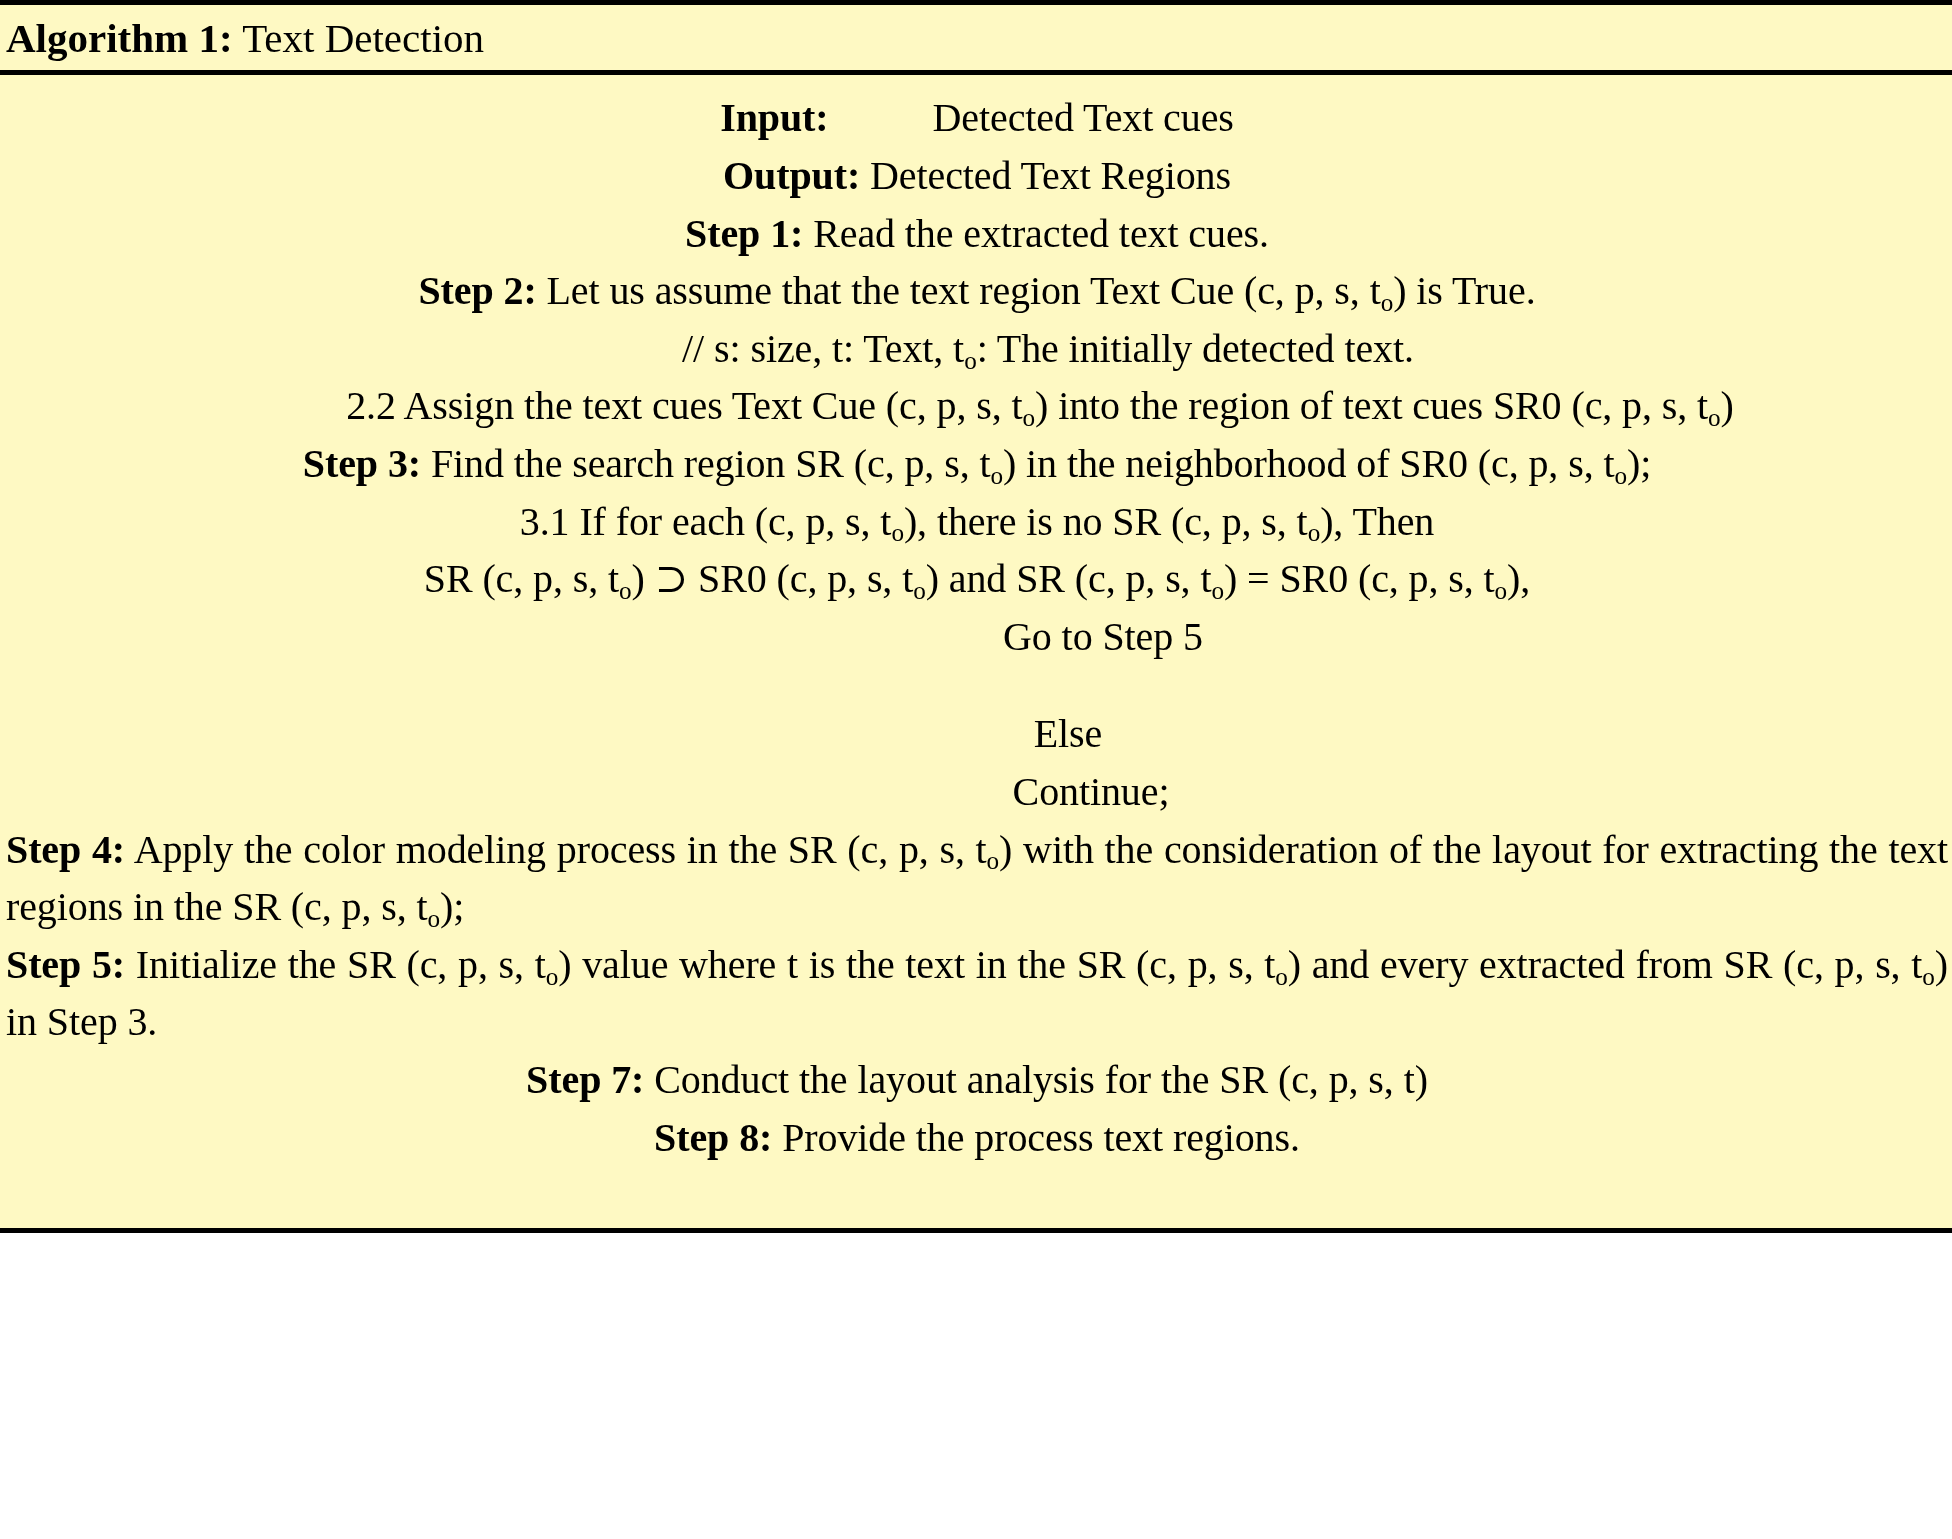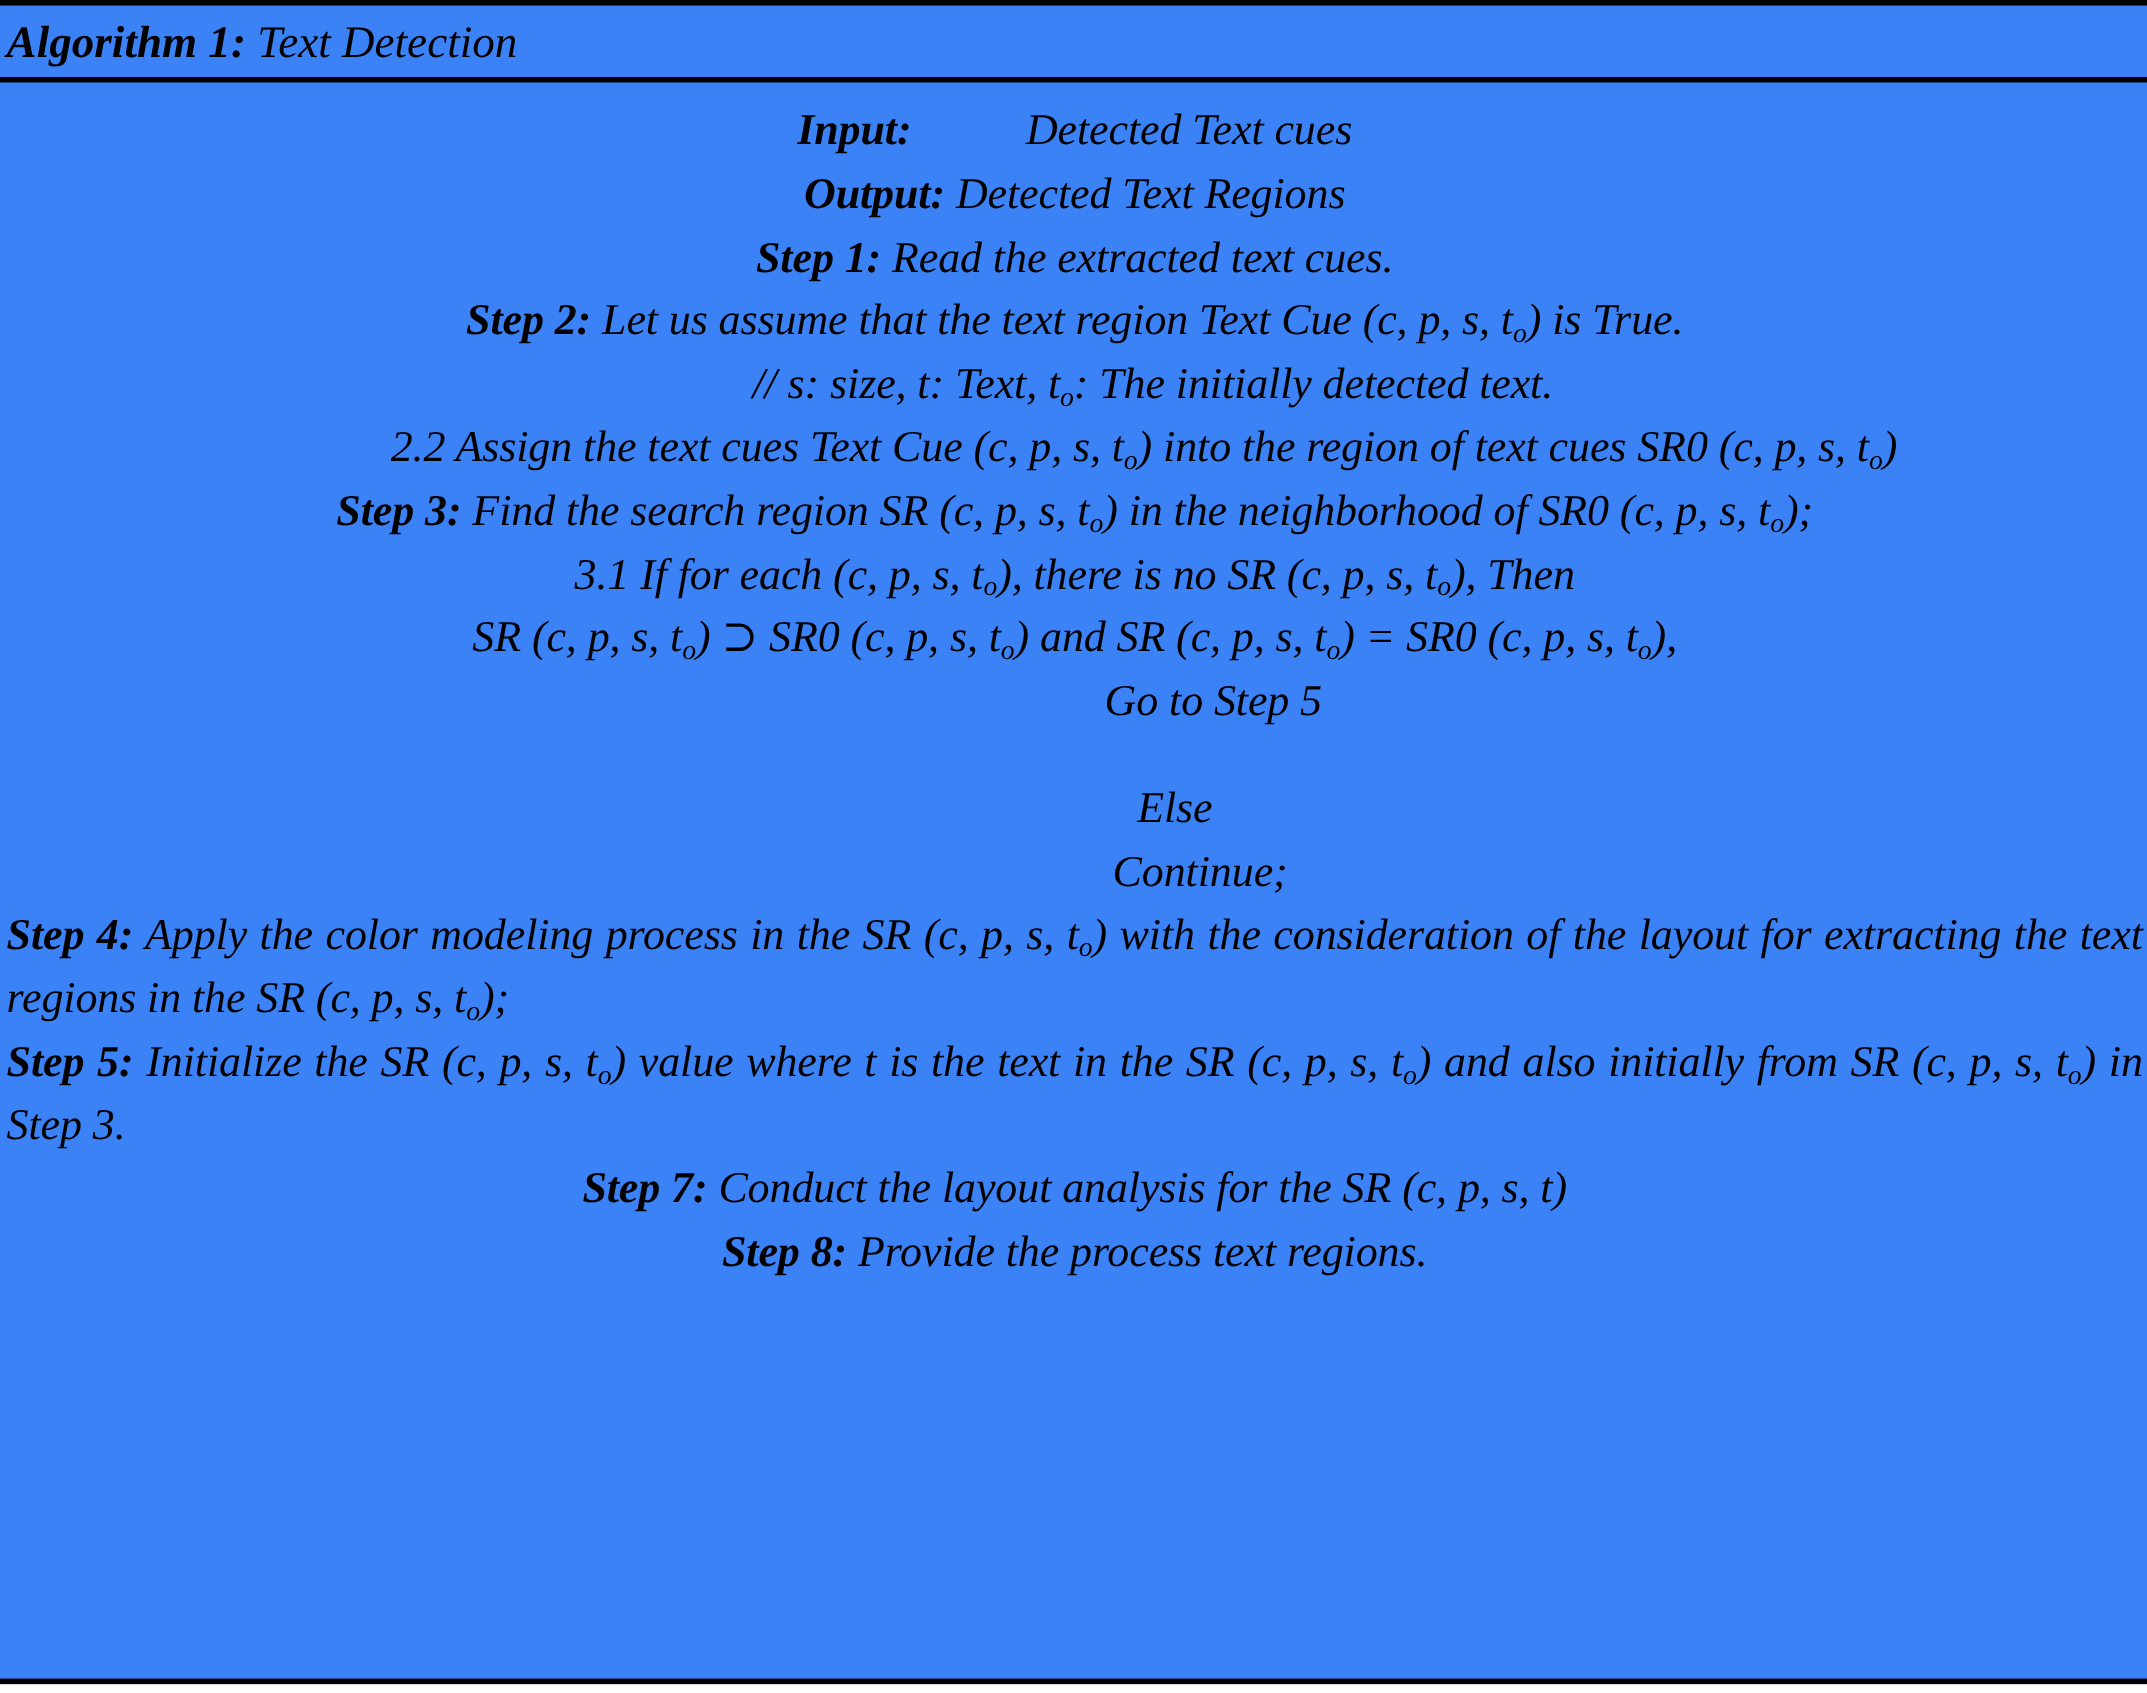--- a/index.html
+++ b/index.html
@@ -10,25 +10,24 @@
   body {
     width: 1952px;
     height: 1539px;
     font-family: "Liberation Serif", "DejaVu Serif", serif;
     color: #000000;
     overflow: hidden;
   }
 
   .algo-box {
     width: 1952px;
-    height: 1531px;
+    height: 1233px;
     box-sizing: border-box;
-    background: #3b82f6;
+    background: #fef9c3;
     position: relative;
-    font-style: italic;
   }
 
   .rule {
     width: 100%;
     background: #000000;
     height: 4px;
   }
   .rule-top    { height: 5px; }
   .rule-mid    { height: 5px; }
   .rule-bottom { height: 5px; }
@@ -137,21 +136,21 @@
 
     <div class="line ind-5">Continue;</div>
 
     <div class="line wrapline">
       <span class="lbl">Step 4:</span>
       <span>Apply the color modeling process in the SR (c, p, s, t</span><sub>o</sub><span>) with the consideration of the layout for extracting the text regions in the SR (c, p, s, t</span><sub>o</sub><span>);</span>
     </div>
 
     <div class="line wrapline">
       <span class="lbl">Step 5:</span>
-      <span>Initialize the SR (c, p, s, t</span><sub>o</sub><span>) value where t is the text in the SR (c, p, s, t</span><sub>o</sub><span>) and also initially from SR (c, p, s, t</span><sub>o</sub><span>) in Step 3.</span>
+      <span>Initialize the SR (c, p, s, t</span><sub>o</sub><span>) value where t is the text in the SR (c, p, s, t</span><sub>o</sub><span>) and every extracted from SR (c, p, s, t</span><sub>o</sub><span>) in Step 3.</span>
     </div>
 
 
     <div class="line">
       <span class="lbl">Step 7:</span>
       <span>Conduct the layout analysis for the SR (c, p, s, t)</span>
     </div>
 
     <div class="line">
       <span class="lbl">Step 8:</span>

